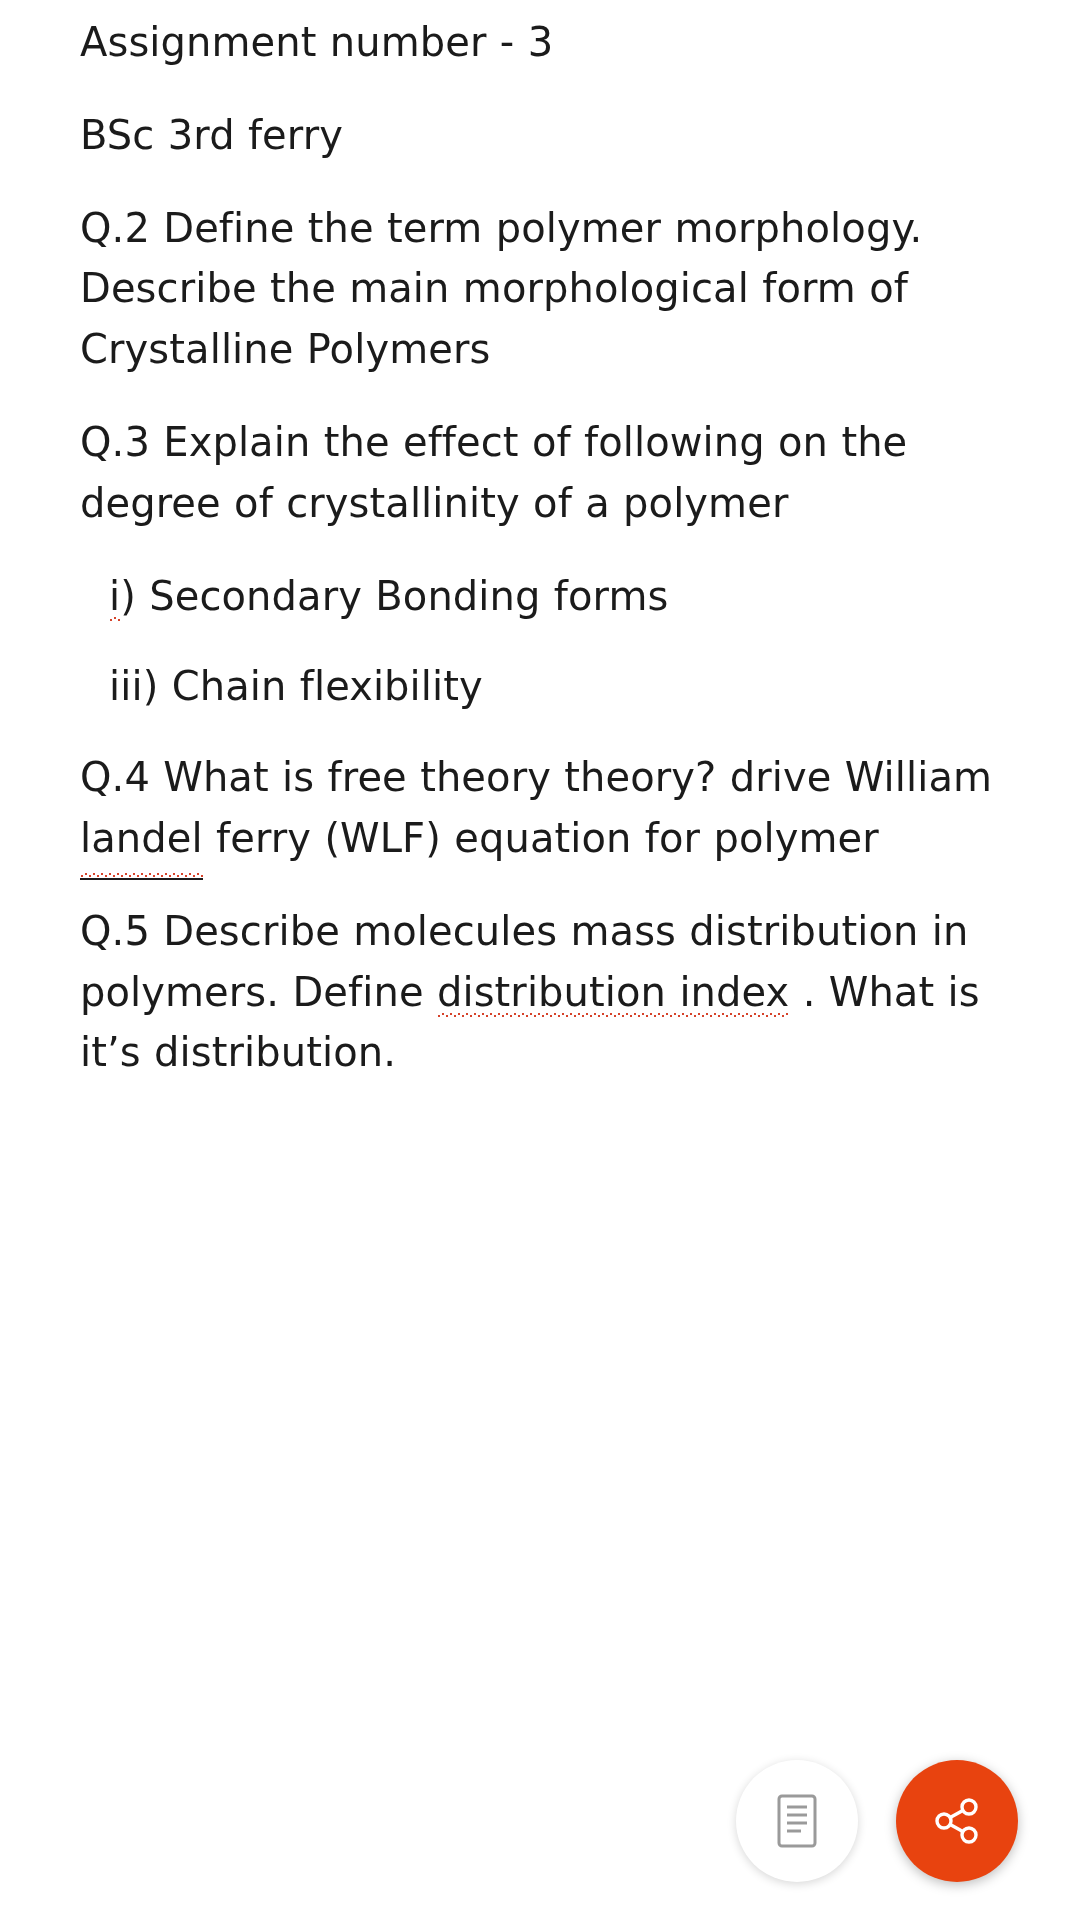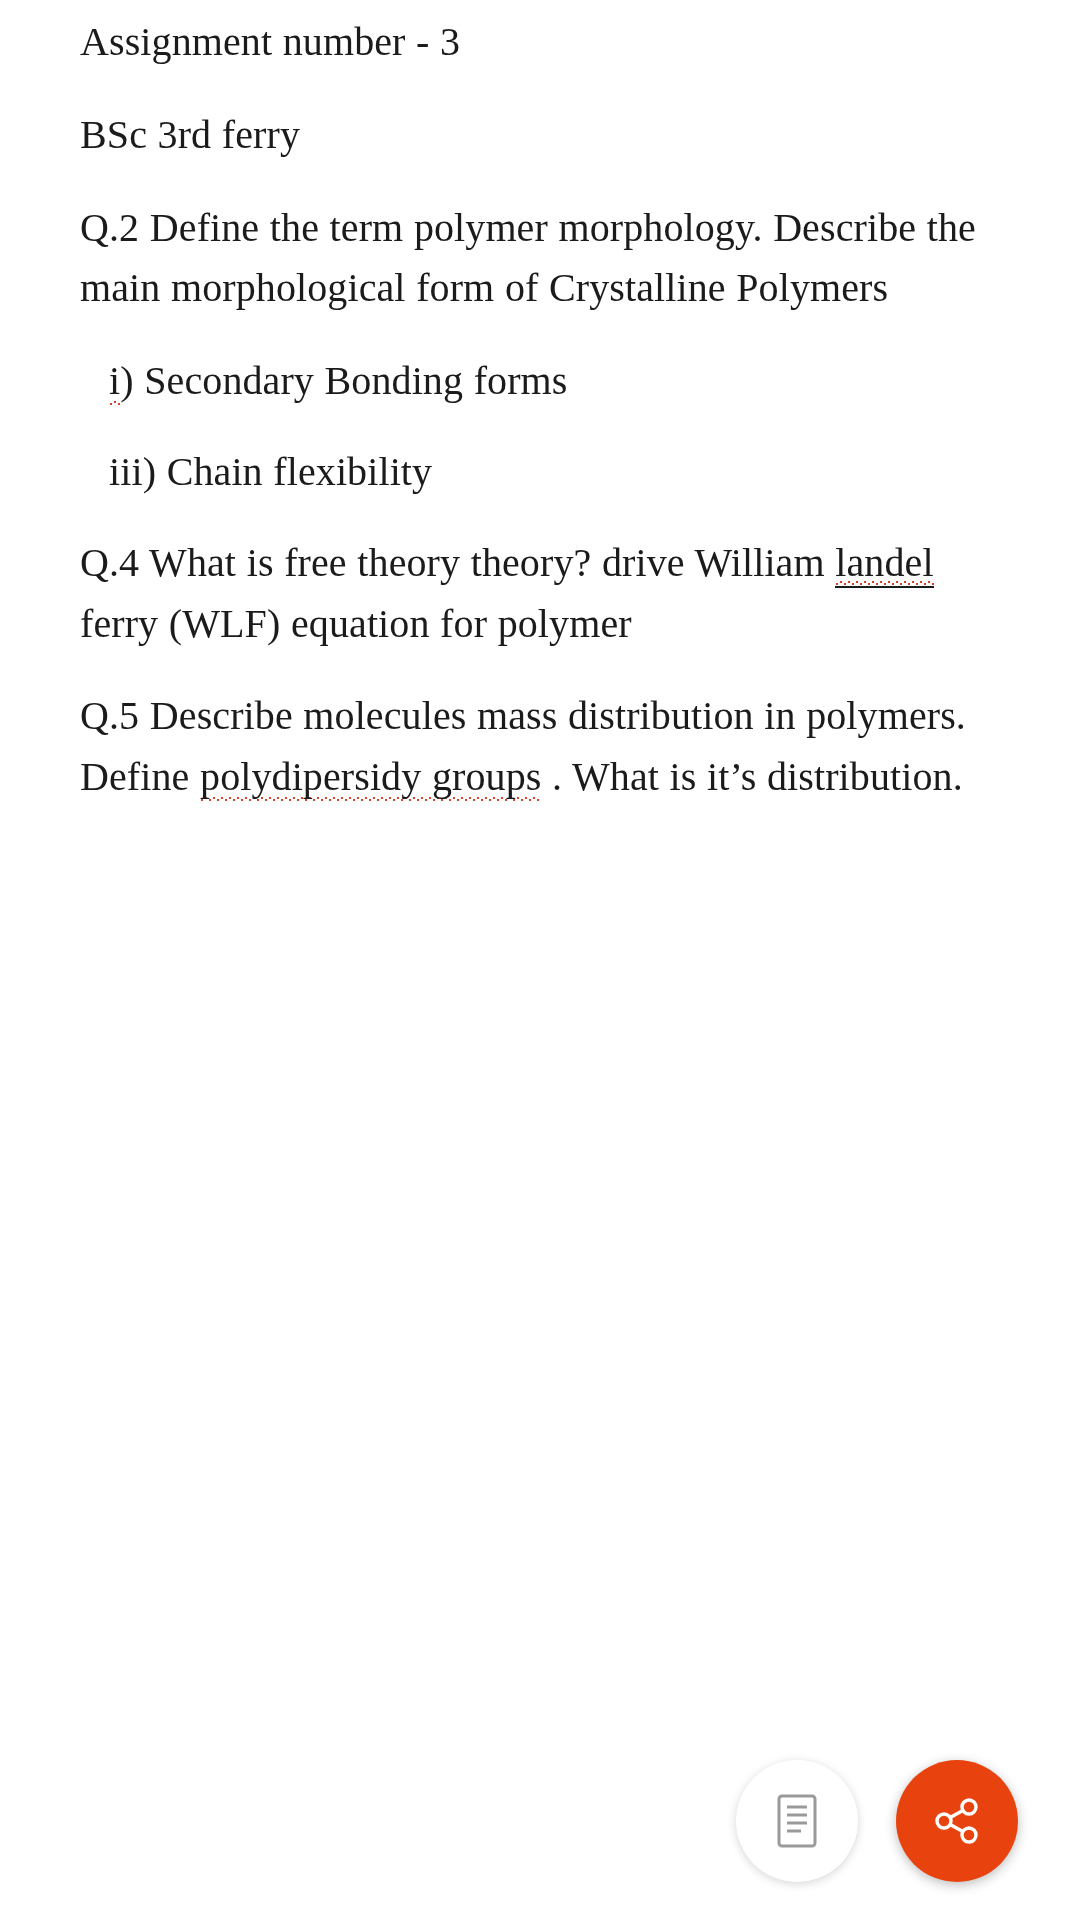--- a/index.html
+++ b/index.html
@@ -17,21 +17,20 @@
   }
   .page {
     position: absolute;
     top: 0;
     left: 0;
     width: 1080px;
     height: 1920px;
     background: #ffffff;
     box-sizing: border-box;
     padding: 12px 80px 0 80px;
-    font-family: Liberation Serif, serif;
   }
   .doc-body {
     margin: 0;
     padding: 0;
   }
   .para {
     font-size: 40px;
     line-height: 1.52;
     margin: 0 0 32px 0;
     color: #1b1b1b;
@@ -57,21 +56,21 @@
     background-image:
       radial-gradient(circle at 2px 3px, #d6432b 1.1px, transparent 1.2px),
       radial-gradient(circle at 6px 1px, #d6432b 1.1px, transparent 1.2px);
     background-size: 8px 5px;
     background-repeat: repeat-x;
     background-position: 0 100%;
     padding-bottom: 3px;
   }
   .underline-plain {
     border-bottom: 2px solid #1b1b1b;
-    padding-bottom: 1px;
+    padding-bottom: 17px;
   }
 
   
   .fab-doc {
     position: absolute;
     right: 222px;
     bottom: 38px;
     width: 122px;
     height: 122px;
     border-radius: 50%;
@@ -109,30 +108,31 @@
 <div class="page">
   <div class="doc-body">
 
     <p class="para">Assignment number - 3</p>
 
     <p class="para">BSc 3rd ferry</p>
 
 
     <p class="para">Q.2 Define the term polymer morphology. Describe the main morphological form of Crystalline Polymers</p>
 
+    <p class="para">Q.3 Explain the effect of following on the degree of crystallinity of a polymer</p>
 
     <p class="para tight"><span class="spell-short">i</span><span>) Secondary Bonding forms</span></p>
 
 
     <p class="para tight">iii) Chain flexibility</p>
 
 
     <p class="para"><span>Q.4  What is free theory theory? drive William </span><span class="underline-plain spell">landel</span><span> ferry (WLF) equation for polymer</span></p>
 
-    <p class="para"><span>Q.5 Describe molecules mass distribution in polymers. Define </span><span class="spell">polydipersidy groups</span><span> . What is it’s distribution.</span></p>
+    <p class="para"><span>Q.5 Describe molecules mass distribution in polymers. Define </span><span class="spell">distribution index</span><span> . What is it’s distribution.</span></p>
 
   </div>
 
   <button class="fab-doc">
     <span>
       <svg width="46" height="56" viewBox="0 0 46 56" aria-hidden="true">
         <rect x="5" y="3" width="36" height="50" rx="3" ry="3" fill="none" stroke="#9a9a9a" stroke-width="3"></rect>
         <line x1="13" y1="14" x2="33" y2="14" stroke="#9a9a9a" stroke-width="3"></line>
         <line x1="13" y1="22" x2="33" y2="22" stroke="#9a9a9a" stroke-width="3"></line>
         <line x1="13" y1="30" x2="33" y2="30" stroke="#9a9a9a" stroke-width="3"></line>

